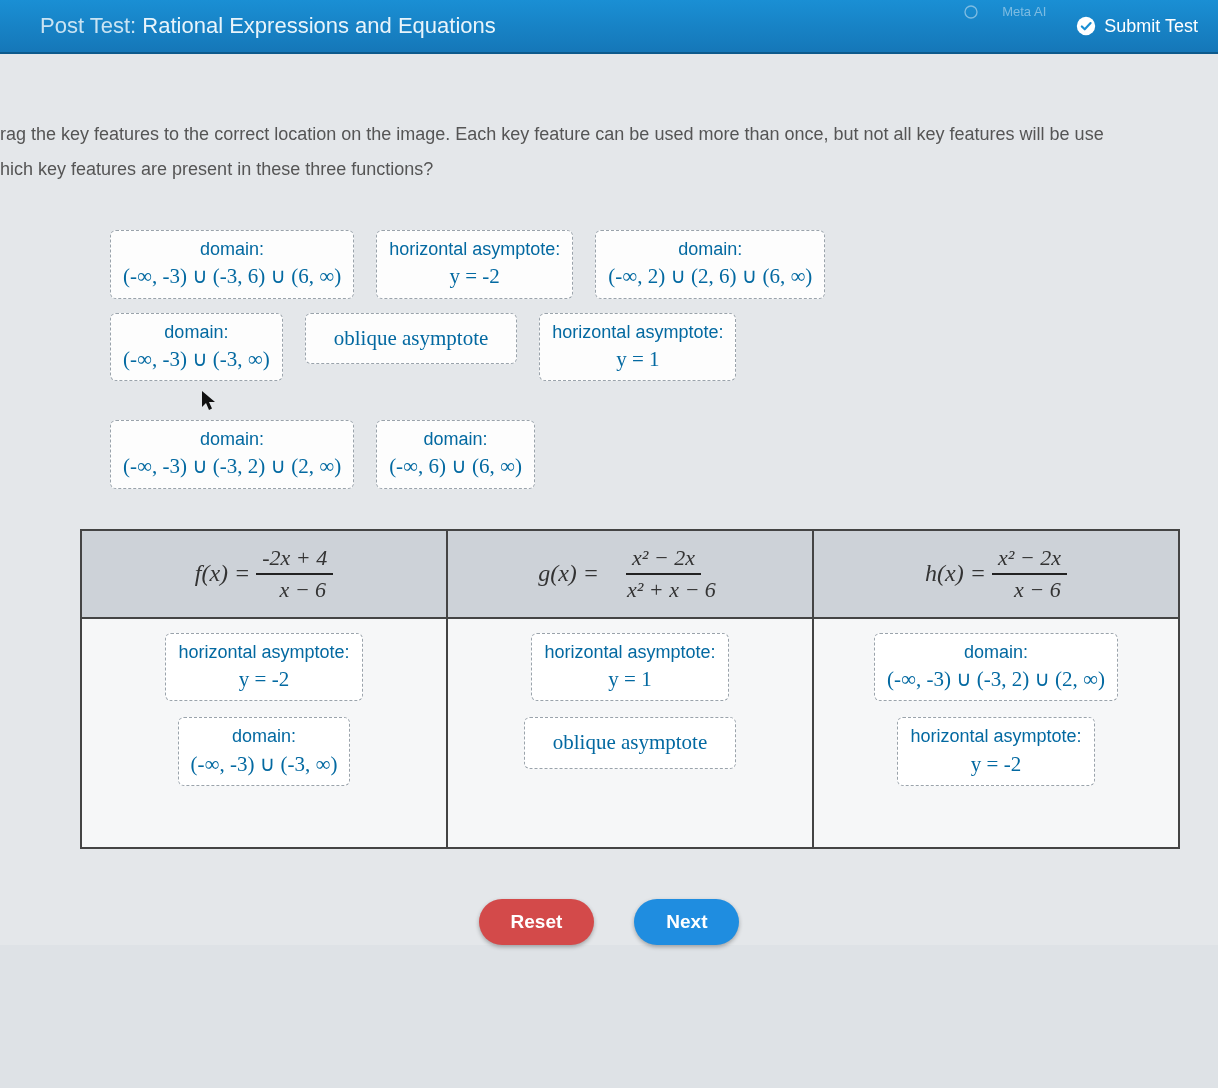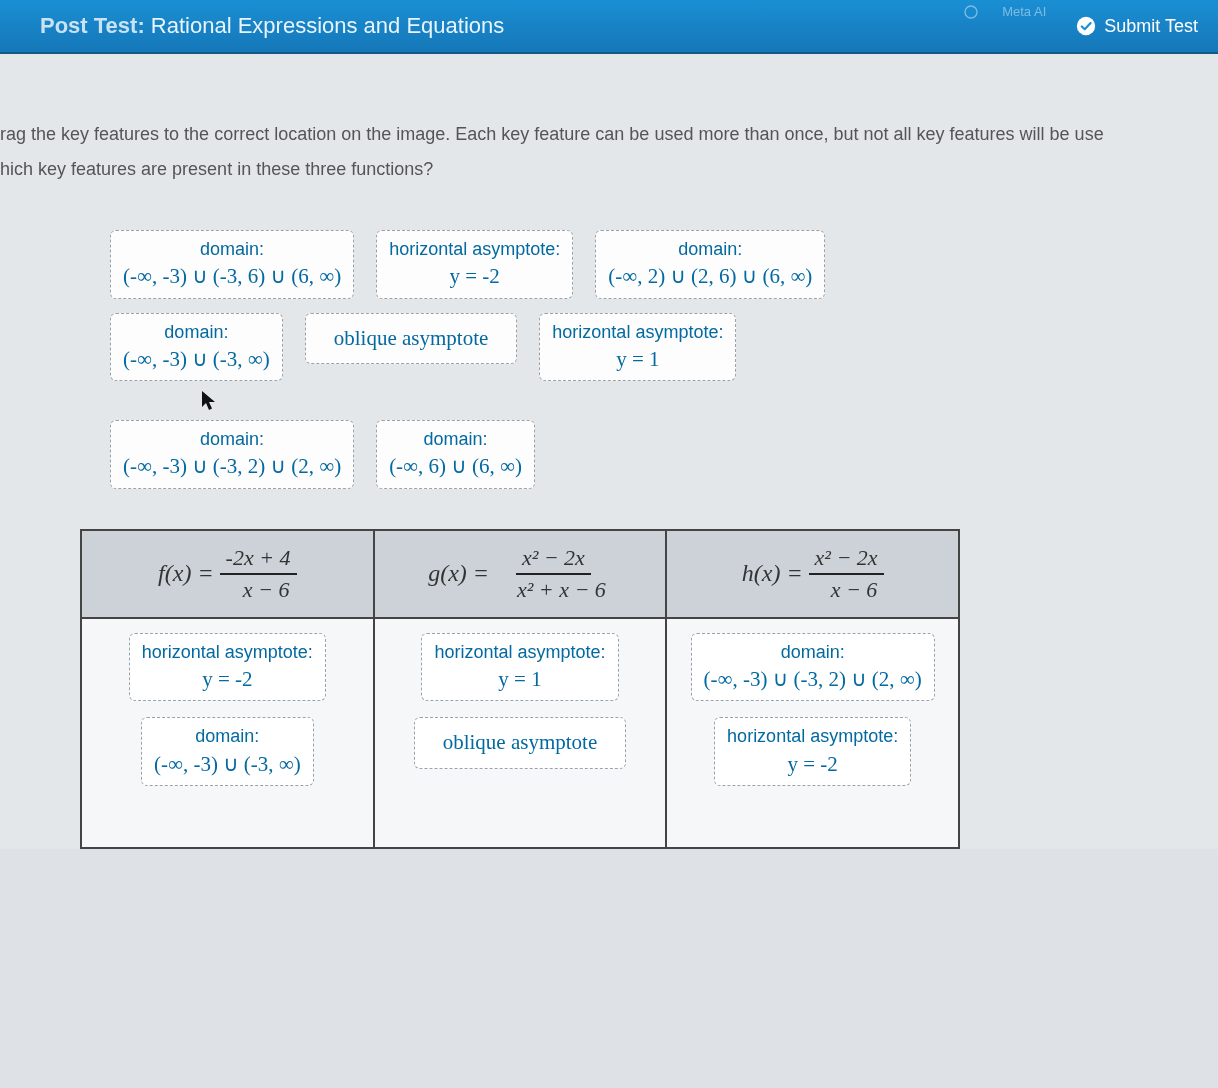--- a/index.html
+++ b/index.html
@@ -75,21 +75,21 @@
     color: #0369a1;
     line-height: 1.4;
     cursor: grab;
   }
   .tile .lbl { display: block; font-size: 18px; }
   .tile .val { font-family: 'Times New Roman', serif; font-size: 21px; }
   .tile.single { padding: 10px 28px; }
   .cursor-icon { margin-left: 90px; margin-top:-6px; font-size: 20px; color:#111;}
   .answer-table {
     margin: 30px 0 0 80px;
-    width: 880px;
+    width: 1100px;
     border-collapse: collapse;
     background: #fff;
   }
   .answer-table th, .answer-table td {
     border: 2px solid #444;
     vertical-align: top;
   }
   .answer-table th {
     background: #cdd2d8;
     padding: 14px 10px;
@@ -124,21 +124,21 @@
     cursor: pointer;
   }
   .btn-reset { background: #d34a4a; box-shadow: 0 2px 4px rgba(0,0,0,.3); }
   .btn-next { background: #1f8de0; box-shadow: 0 2px 4px rgba(0,0,0,.3); }
 </style>
 </head>
 <body>
 
 <div class="header">
   <div class="header-title">
-    <span style="opacity:.85;font-weight:bold;">Post Test:</span>
+    <span style="opacity:.85;">Post Test:</span>
     <span>Rational Expressions and Equations</span>
   </div>
   <div class="header-right">
     <div class="meta-badge">
       <svg viewBox="0 0 24 24" fill="none" stroke="#8fc5e6" stroke-width="2">
           <circle cx="12" cy="12" r="9"></circle>
         </svg>
       <span>Meta AI</span>
     </div>
     <div class="submit-test">
@@ -268,13 +268,17 @@
           <div class="tile">
             <span class="lbl">horizontal asymptote:</span>
             <span class="val">y = -2</span>
           </div>
         </div>
       </td>
     </tr>
   </tbody>
     </table>
 
+  <div class="footer">
+    <button class="btn btn-reset">Reset</button>
+    <button class="btn btn-next">Next</button>
+  </div>
 </div>
 
 </body></html>

